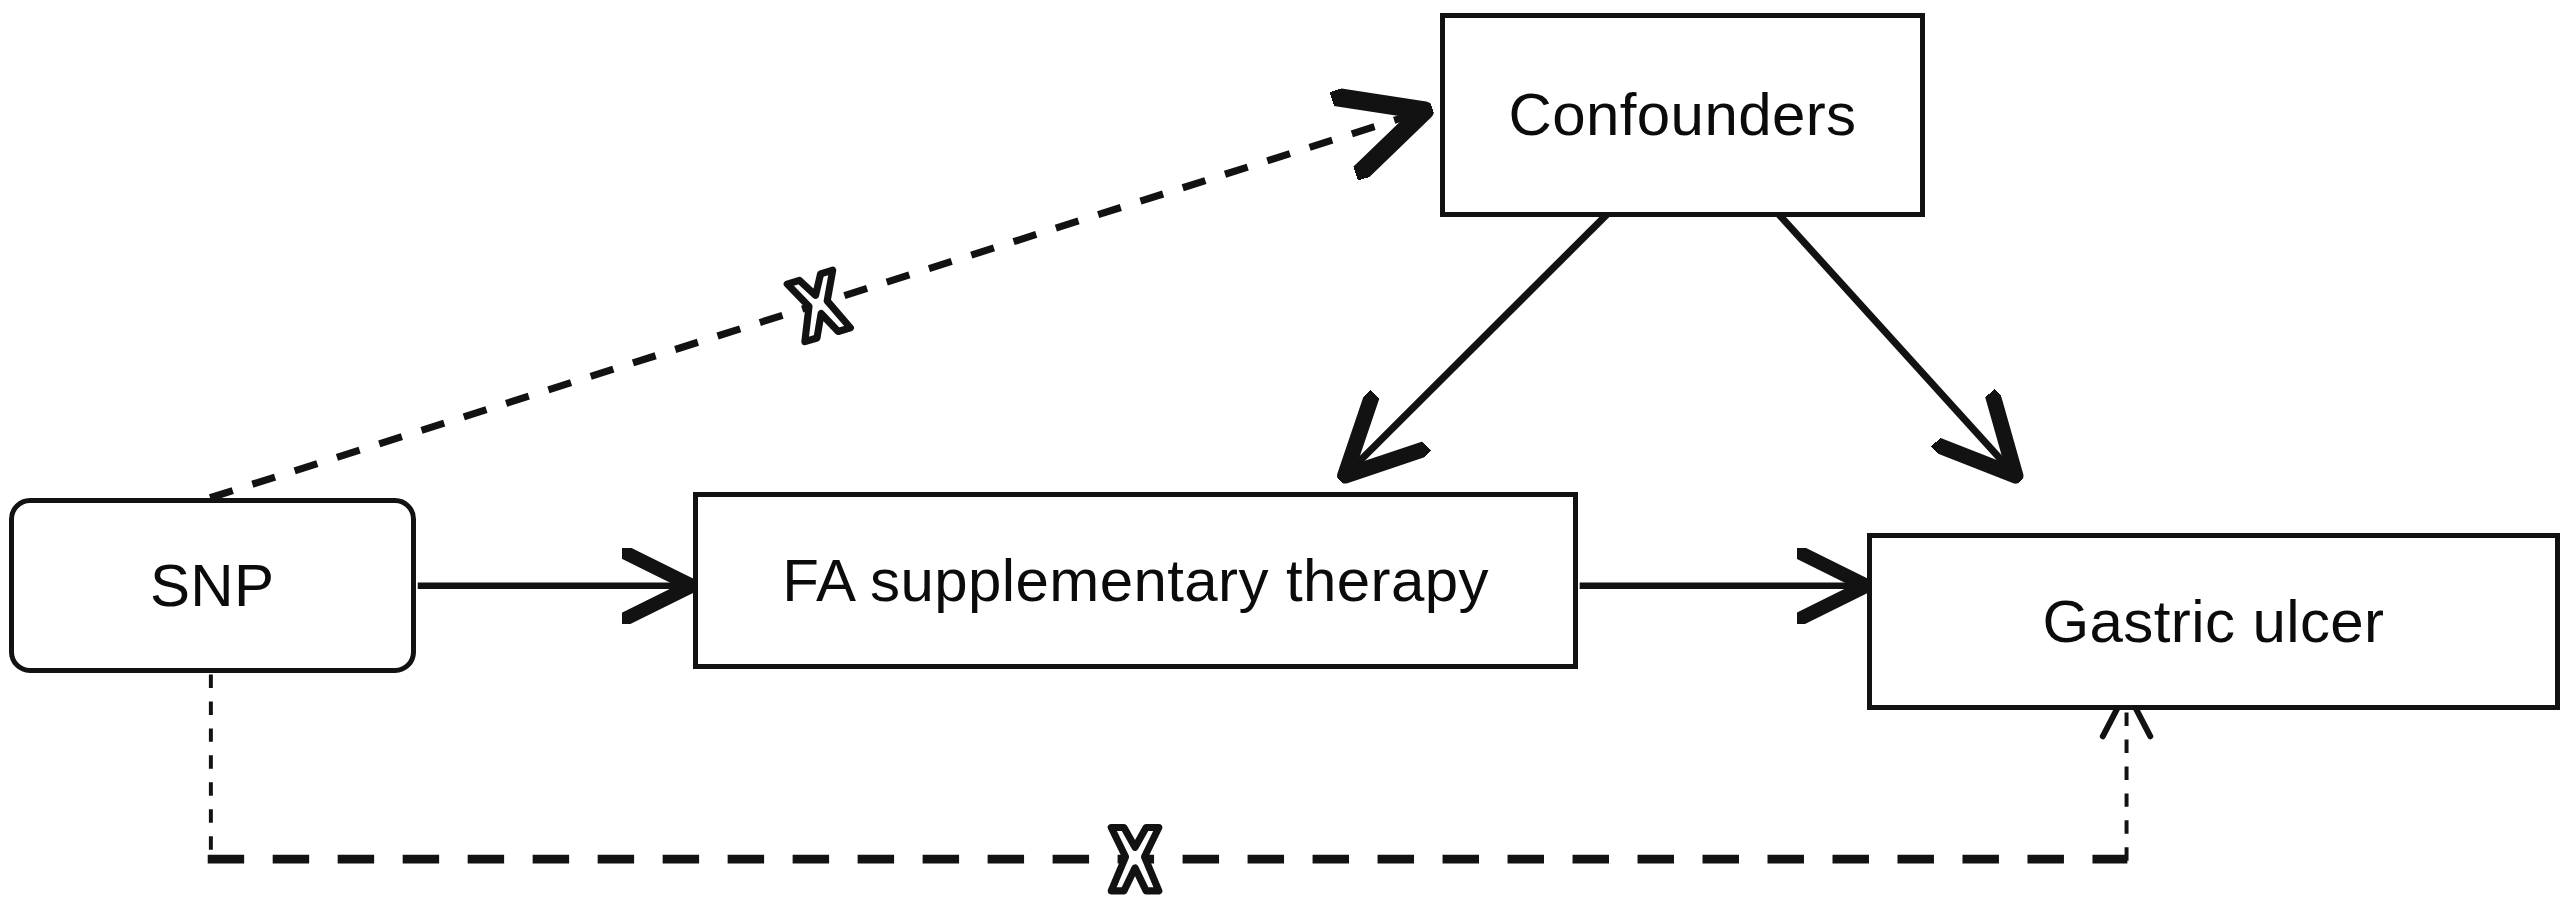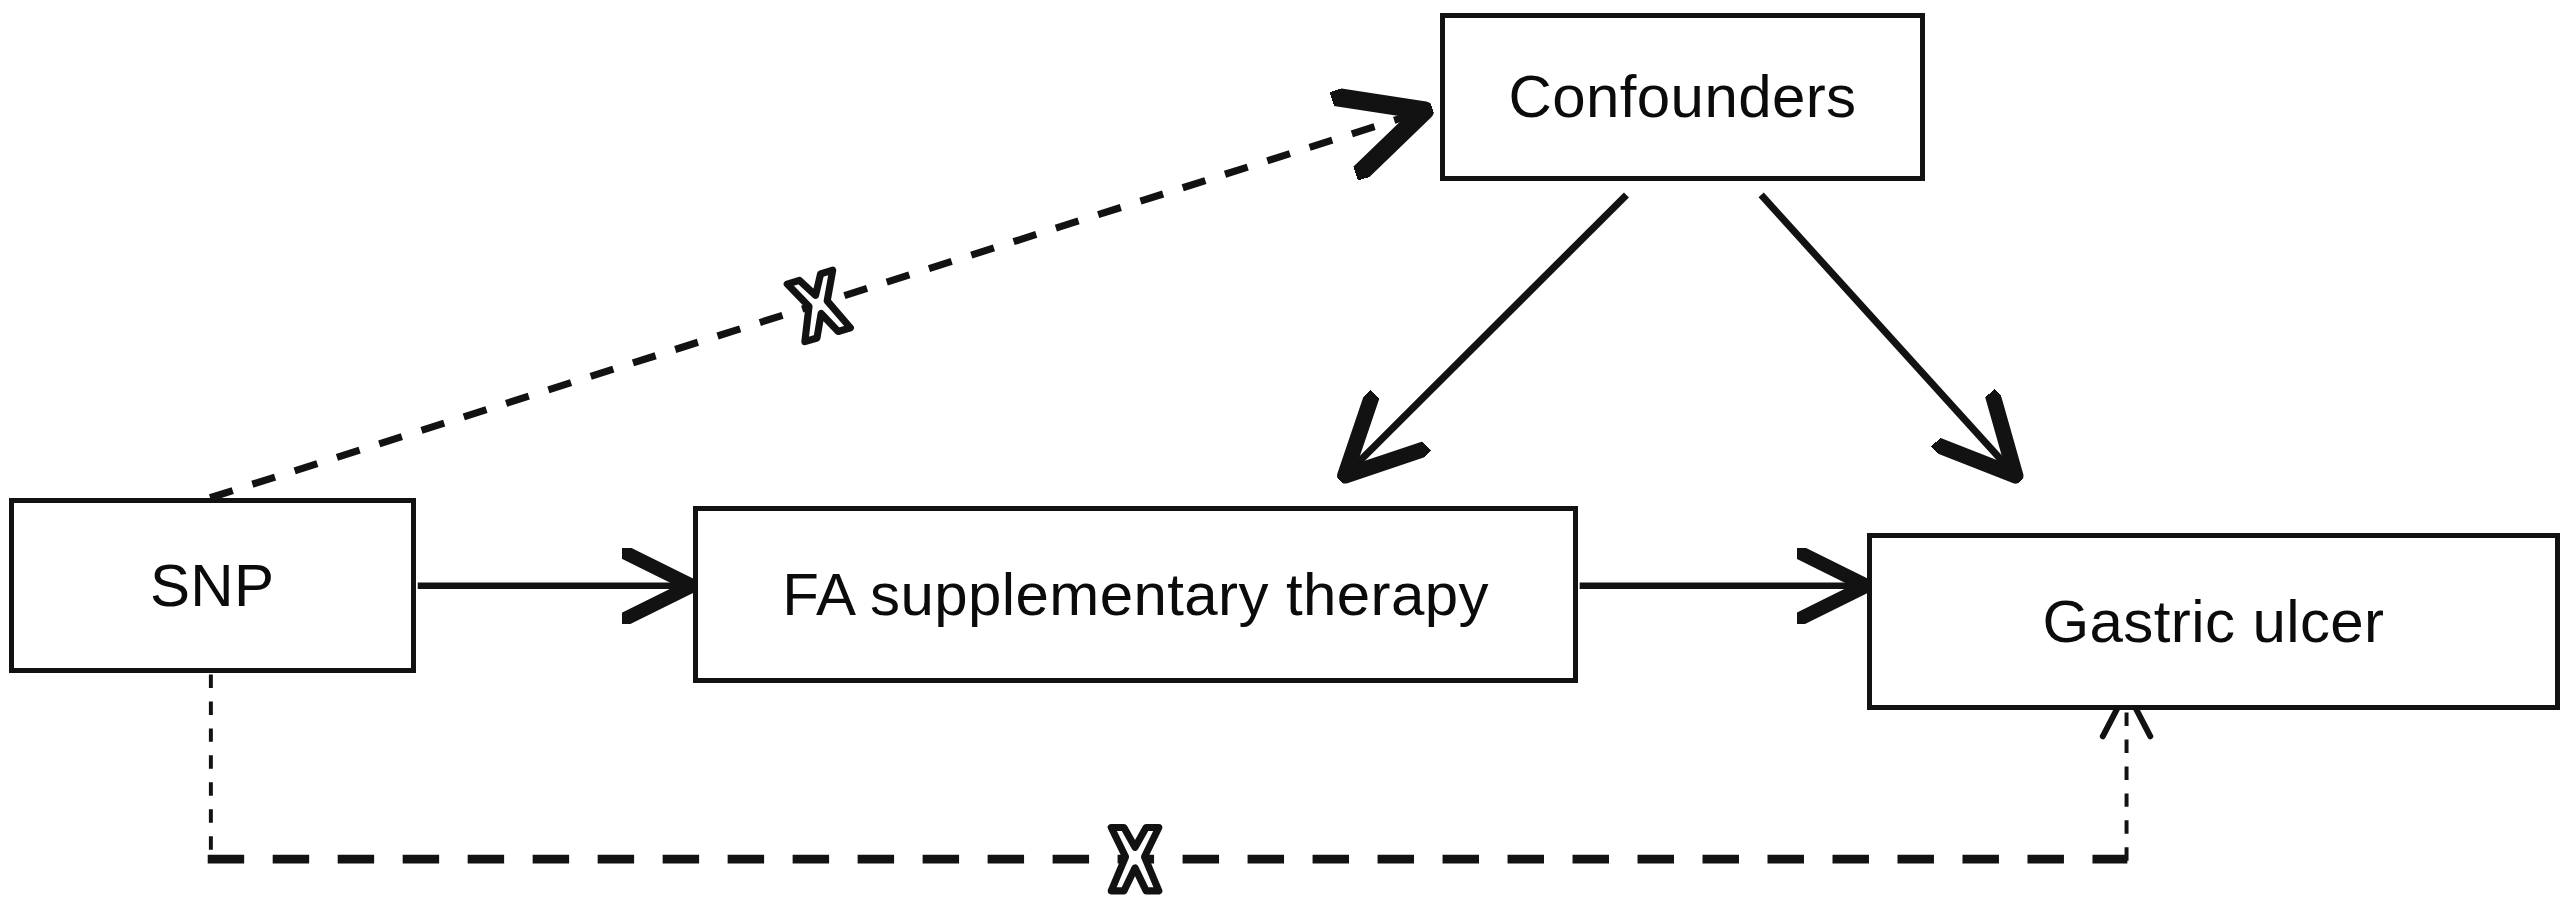--- a/index.html
+++ b/index.html
@@ -34,23 +34,23 @@
     justify-content: center;
   }
   .node-label {
     font-family: "Liberation Sans", sans-serif;
     font-size: 60px;
     line-height: 1;
     color: #0b0b0b;
     letter-spacing: 0.4px;
     white-space: nowrap;
   }
-  #node-confounders { left: 1440px; top: 12.7px; width: 485px; height: 168px; }
-  #node-snp        { left: 8.7px;   top: 498px; width: 407px; height: 175px; }
-  #node-fa         { left: 693px;  top: 506px; width: 885px; height: 177px; }
+  #node-confounders { left: 1440px; top: 12.7px; width: 485px; height: 204px; }
+  #node-snp        { left: 8.7px;   top: 498px; width: 407px; height: 175px; border-radius: 21px; }
+  #node-fa         { left: 693px;  top: 492px; width: 885px; height: 177px; }
   #node-gastric    { left: 1867px; top: 498px; width: 693px;  height: 177px; margin-top: 35px; }
 </style>
 </head>
 <body>
 
 <div id="canvas">
 
   <svg id="diagram-svg" viewBox="0 0 3250 1133" xmlns="http://www.w3.org/2000/svg">
 
     <defs>

